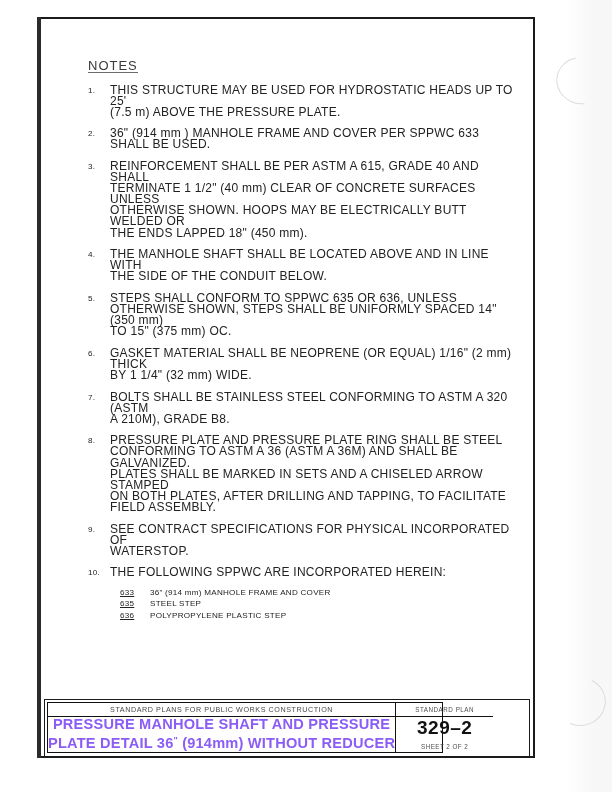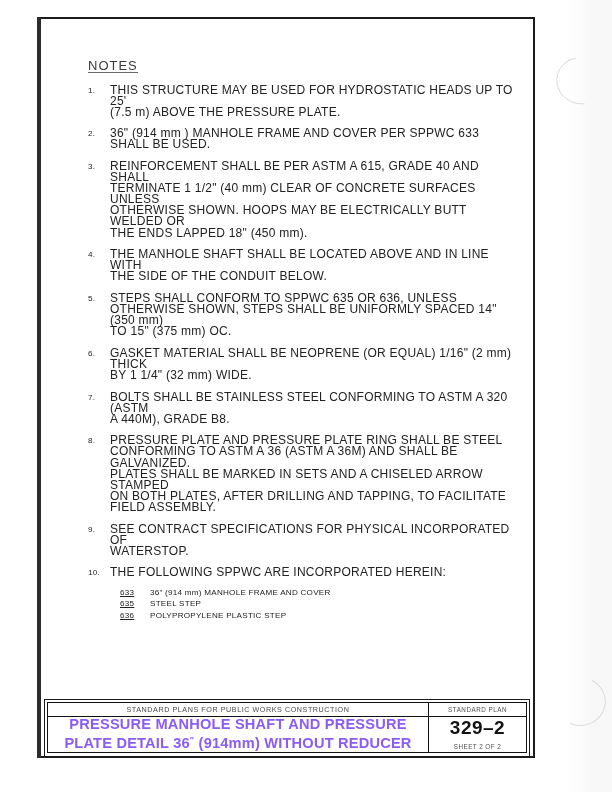--- a/index.html
+++ b/index.html
@@ -127,21 +127,21 @@
     width: 30px;
     flex: 0 0 30px;
     text-decoration: underline;
   }
   .spec-desc { flex: 1 1 auto; }
 
   
   .title-block {
     position: absolute;
     left: 47px; top: 702px;
-    width: 480px; height: 51px;
+    width: 396px; height: 51px;
     border: 1px solid #111111;
     box-sizing: border-box;
     background: #ffffff;
     display: flex;
   }
   .title-block::before {
     content: "";
     position: absolute;
     left: -4px; top: -4px;
     width: 486px; height: 59px;
@@ -272,21 +272,21 @@
 TO 15" (375 mm) OC.</span>
       </li>
       <li class="note-item">
         <span class="note-num">6.</span>
         <span class="note-text">GASKET MATERIAL SHALL BE NEOPRENE (OR EQUAL) 1/16" (2 mm) THICK
 BY 1 1/4" (32 mm) WIDE.</span>
       </li>
       <li class="note-item">
         <span class="note-num">7.</span>
         <span class="note-text">BOLTS SHALL BE STAINLESS STEEL CONFORMING TO ASTM A 320 (ASTM
-A 440M), GRADE B8.</span>
+A 210M), GRADE B8.</span>
       </li>
       <li class="note-item">
         <span class="note-num">8.</span>
         <span class="note-text">PRESSURE PLATE AND PRESSURE PLATE RING SHALL BE STEEL
 CONFORMING TO ASTM A 36 (ASTM A 36M) AND SHALL BE GALVANIZED.
 PLATES SHALL BE MARKED IN SETS AND A CHISELED ARROW STAMPED
 ON BOTH PLATES, AFTER DRILLING AND TAPPING, TO FACILITATE
 FIELD ASSEMBLY.</span>
       </li>
       <li class="note-item">

